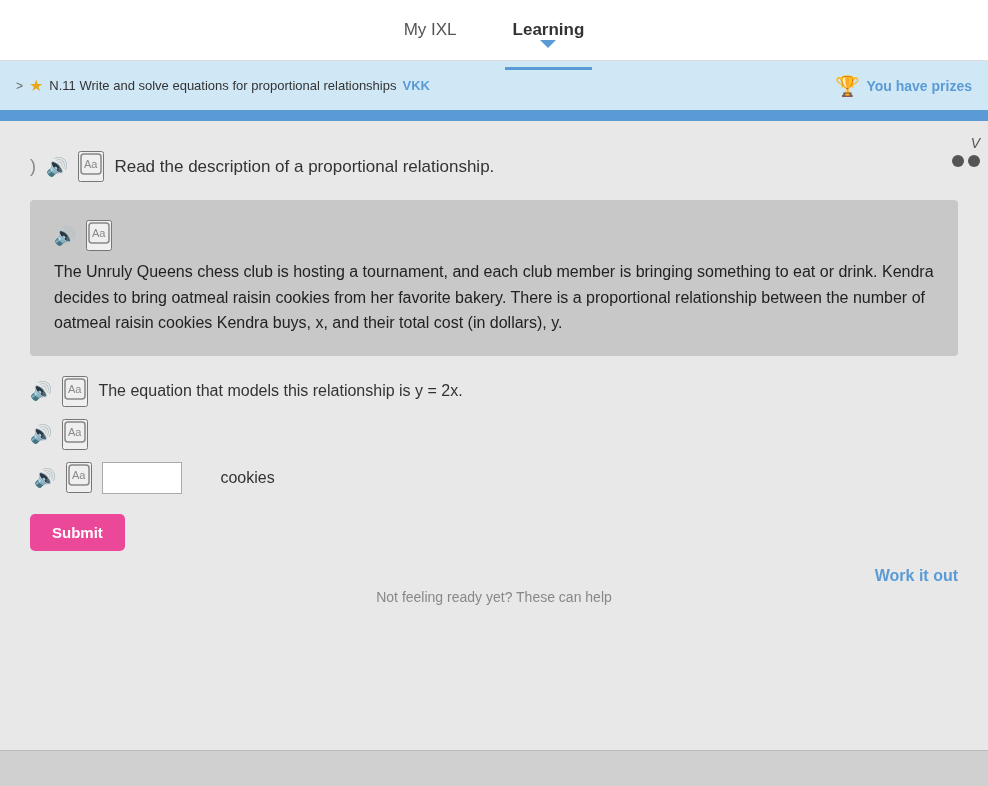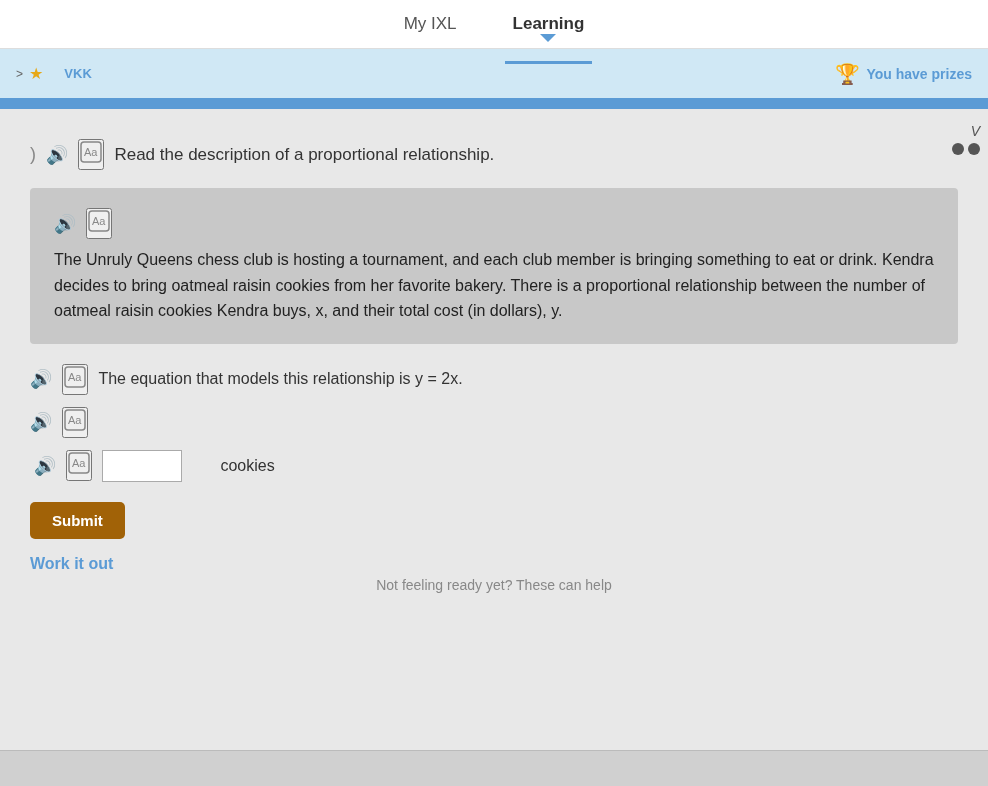--- a/index.html
+++ b/index.html
@@ -11,21 +11,21 @@
       overflow-x: hidden;
     }
 
     
     .top-nav {
       background: white;
       display: flex;
       align-items: center;
       justify-content: center;
       padding: 0 20px;
-      height: 49px;
+      height: 61px;
       border-bottom: 1px solid #ddd;
       gap: 40px;
     }
     .nav-item {
       font-size: 17px;
       color: #555;
       cursor: pointer;
       padding: 14px 8px;
       text-decoration: none;
     }
@@ -79,21 +79,20 @@
       font-size: 16px;
     }
     .breadcrumb-title {
       font-size: 13px;
       color: #333;
     }
     .breadcrumb-code {
       font-size: 13px;
       color: #5b9bd5;
       font-weight: bold;
-      margin-left: 15px;
     }
     .prizes-btn {
       display: flex;
       align-items: center;
       gap: 6px;
       color: #5b9bd5;
       font-size: 14px;
       font-weight: bold;
       cursor: pointer;
     }
@@ -225,34 +224,34 @@
       font-size: 15px;
     }
     .unit-label {
       font-size: 16px;
       color: #333;
       margin-left: 28px;
     }
 
     
     .submit-btn {
-      background: #a16207;
+      background: #ec4899;
       color: white;
       border: none;
       border-radius: 5px;
       padding: 10px 22px;
       font-size: 15px;
       font-weight: bold;
       cursor: pointer;
       margin-bottom: 16px;
     }
 
     
     .work-it-out {
-      text-align: left;
+      text-align: right;
       color: #5b9bd5;
       font-size: 16px;
       font-weight: bold;
       margin-bottom: 4px;
     }
     .not-feeling {
       text-align: center;
       color: #888;
       font-size: 14px;
     }
@@ -281,20 +280,21 @@
   <div class="nav-active-wrapper">
     <a class="nav-item active">Learning</a>
     <div class="nav-arrow"></div>
   </div>
 </div>
 
 <div class="breadcrumb-bar">
   <div class="breadcrumb-left">
     <span class="arrow">&gt;</span>
     <span class="star">★</span>
+    <span class="breadcrumb-title">N.11 Write and solve equations for proportional relationships</span>
     <span class="breadcrumb-code">VKK</span>
   </div>
   <div class="prizes-btn">
     <span class="prizes-icon">🏆</span>
     <span>You have prizes</span>
   </div>
 </div>
 
 <div class="blue-stripe"></div>
 

